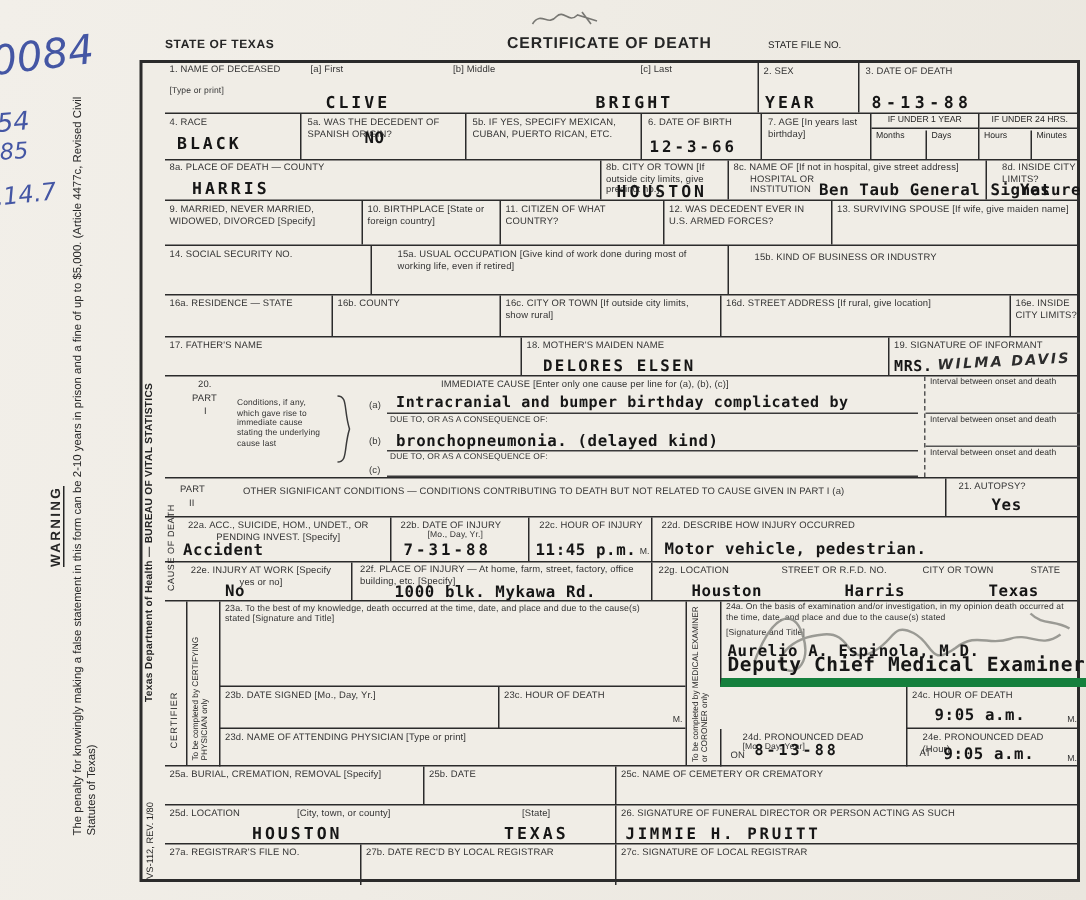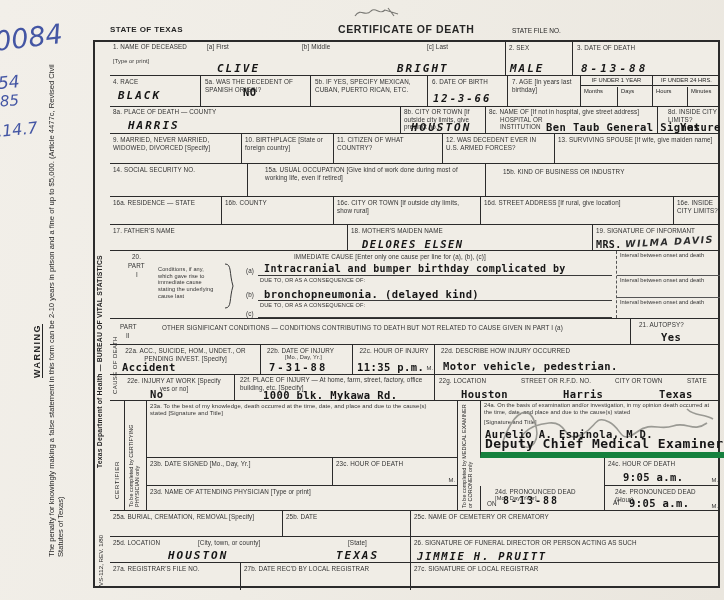--- a/index.html
+++ b/index.html
@@ -6,21 +6,21 @@
   .page{position:relative;width:724px;height:600px;background:linear-gradient(105deg,#f2efe9 0%,#efece5 45%,#eae6de 100%);overflow:hidden;font-family:"Liberation Sans",sans-serif;color:#262626}
   .form{position:absolute;left:93px;top:40px;width:627px;height:548px;border:2px solid #2b2b2b;background:#f0ede6;box-sizing:border-box}
   .grid{position:absolute;left:15px;top:0;width:610px;height:544px}
   .row{position:absolute;left:0;width:610px;border-top:1px solid #2b2b2b;box-sizing:border-box}
   .row.nt{border-top:none}
   .cell{position:absolute;top:0;bottom:0;border-left:1px solid #2b2b2b;box-sizing:border-box;overflow:visible}
   .cell.nb{border-left:none}
   .lbl{position:absolute;font-size:6.3px;line-height:1.2;color:#333;letter-spacing:.1px}
   .sub{font-size:5.7px}
   .tw{position:absolute;font-family:"DejaVu Sans Mono",monospace;font-weight:bold;font-size:10px;color:#161616;letter-spacing:.4px;white-space:nowrap;line-height:1;z-index:3}
-  .twi{font-style:italic}
+  .twi{}
   .sp2{letter-spacing:2px}
   .vt{writing-mode:vertical-rl;transform:rotate(180deg)}
   .hnum{position:absolute;font-family:"DejaVu Sans",sans-serif;font-style:italic;color:#4456a4;z-index:5;white-space:nowrap}
   .intcell{position:absolute;left:0;right:0;padding:1px 3px;font-size:5.7px;line-height:1.25;color:#333;box-sizing:border-box}
   .u-head{position:absolute;top:0;left:0;right:0;font-size:5.8px;text-align:center;border-bottom:1px solid #2b2b2b;padding:1px 0 2px}
   .u-col{position:absolute;top:11px;bottom:0;font-size:5.8px;padding:1px 0 0 3px;box-sizing:border-box}
   .cline{position:absolute;border-bottom:1px solid #3a3a3a}
   .due{position:absolute;font-size:5.6px;color:#333;letter-spacing:.1px}
   .mdot{position:absolute;font-size:5.8px;color:#333}
   .bleed{position:absolute;background:rgba(150,140,118,.10);filter:blur(3px);border-radius:6px;z-index:0}
@@ -63,21 +63,21 @@
           <span class="lbl" style="left:3px;top:1px">1. NAME OF DECEASED</span>
           <span class="lbl sub" style="left:3px;top:16px">[Type or print]</span>
           <span class="lbl" style="left:97px;top:1px">[a] First</span>
           <span class="lbl" style="left:192px;top:1px">[b] Middle</span>
           <span class="lbl" style="left:317px;top:1px">[c] Last</span>
           <span class="tw twi sp2" style="left:107px;bottom:1px;font-size:11px">CLIVE</span>
           <span class="tw twi sp2" style="left:287px;bottom:1px;font-size:11px">BRIGHT</span>
         </div>
         <div class="cell" style="left:395px;width:67px">
           <span class="lbl" style="left:3px;top:2px">2. SEX</span>
-          <span class="tw twi sp2" style="left:4px;bottom:1px;font-size:11px">MALE</span>
+          <span class="tw twi sp2" style="left:4px;bottom:1px;font-size:11px">YEAR</span>
         </div>
         <div class="cell" style="left:462px;width:148px">
           <span class="lbl" style="left:4px;top:2px">3. DATE OF DEATH</span>
           <span class="tw twi" style="left:8px;bottom:1px;font-size:11px;letter-spacing:3px">8-13-88</span>
         </div>
       </div>
 
       <div class="row" style="top:33px;height:31px">
         <div class="cell nb" style="left:0;width:90px">
           <span class="lbl" style="left:3px;top:2px">4. RACE</span>
@@ -244,21 +244,21 @@
           <span class="lbl" style="left:8px;top:2px;width:135px;text-align:center">22a. ACC., SUICIDE, HOM., UNDET., OR PENDING INVEST. [Specify]</span>
           <span class="tw" style="left:12px;bottom:2px;font-size:10.5px">Accident</span>
         </div>
         <div class="cell" style="left:150px;width:92px">
           <span class="lbl" style="left:6px;top:2px">22b. DATE OF INJURY</span>
           <span class="lbl sub" style="left:24px;top:9px">[Mo., Day, Yr.]</span>
           <span class="tw sp2" style="left:8px;bottom:2px;font-size:10.5px">7-31-88</span>
         </div>
         <div class="cell" style="left:242px;width:82px">
           <span class="lbl" style="left:6px;top:2px;width:70px;text-align:center">22c. HOUR OF INJURY</span>
-          <span class="tw" style="left:4px;bottom:2px;font-size:10.5px">11:35 p.m.</span>
+          <span class="tw" style="left:4px;bottom:2px;font-size:10.5px">11:45 p.m.</span>
           <span class="mdot" style="right:1px;bottom:3px">M.</span>
         </div>
         <div class="cell" style="left:324px;width:256px">
           <span class="lbl" style="left:6px;top:2px">22d. DESCRIBE HOW INJURY OCCURRED</span>
           <span class="tw" style="left:8px;bottom:3px;font-size:10.5px">Motor vehicle, pedestrian.</span>
         </div>
       </div>
 
       <div class="row" style="top:332px;height:26px">
         <div class="cell nb" style="left:0;width:124px">

